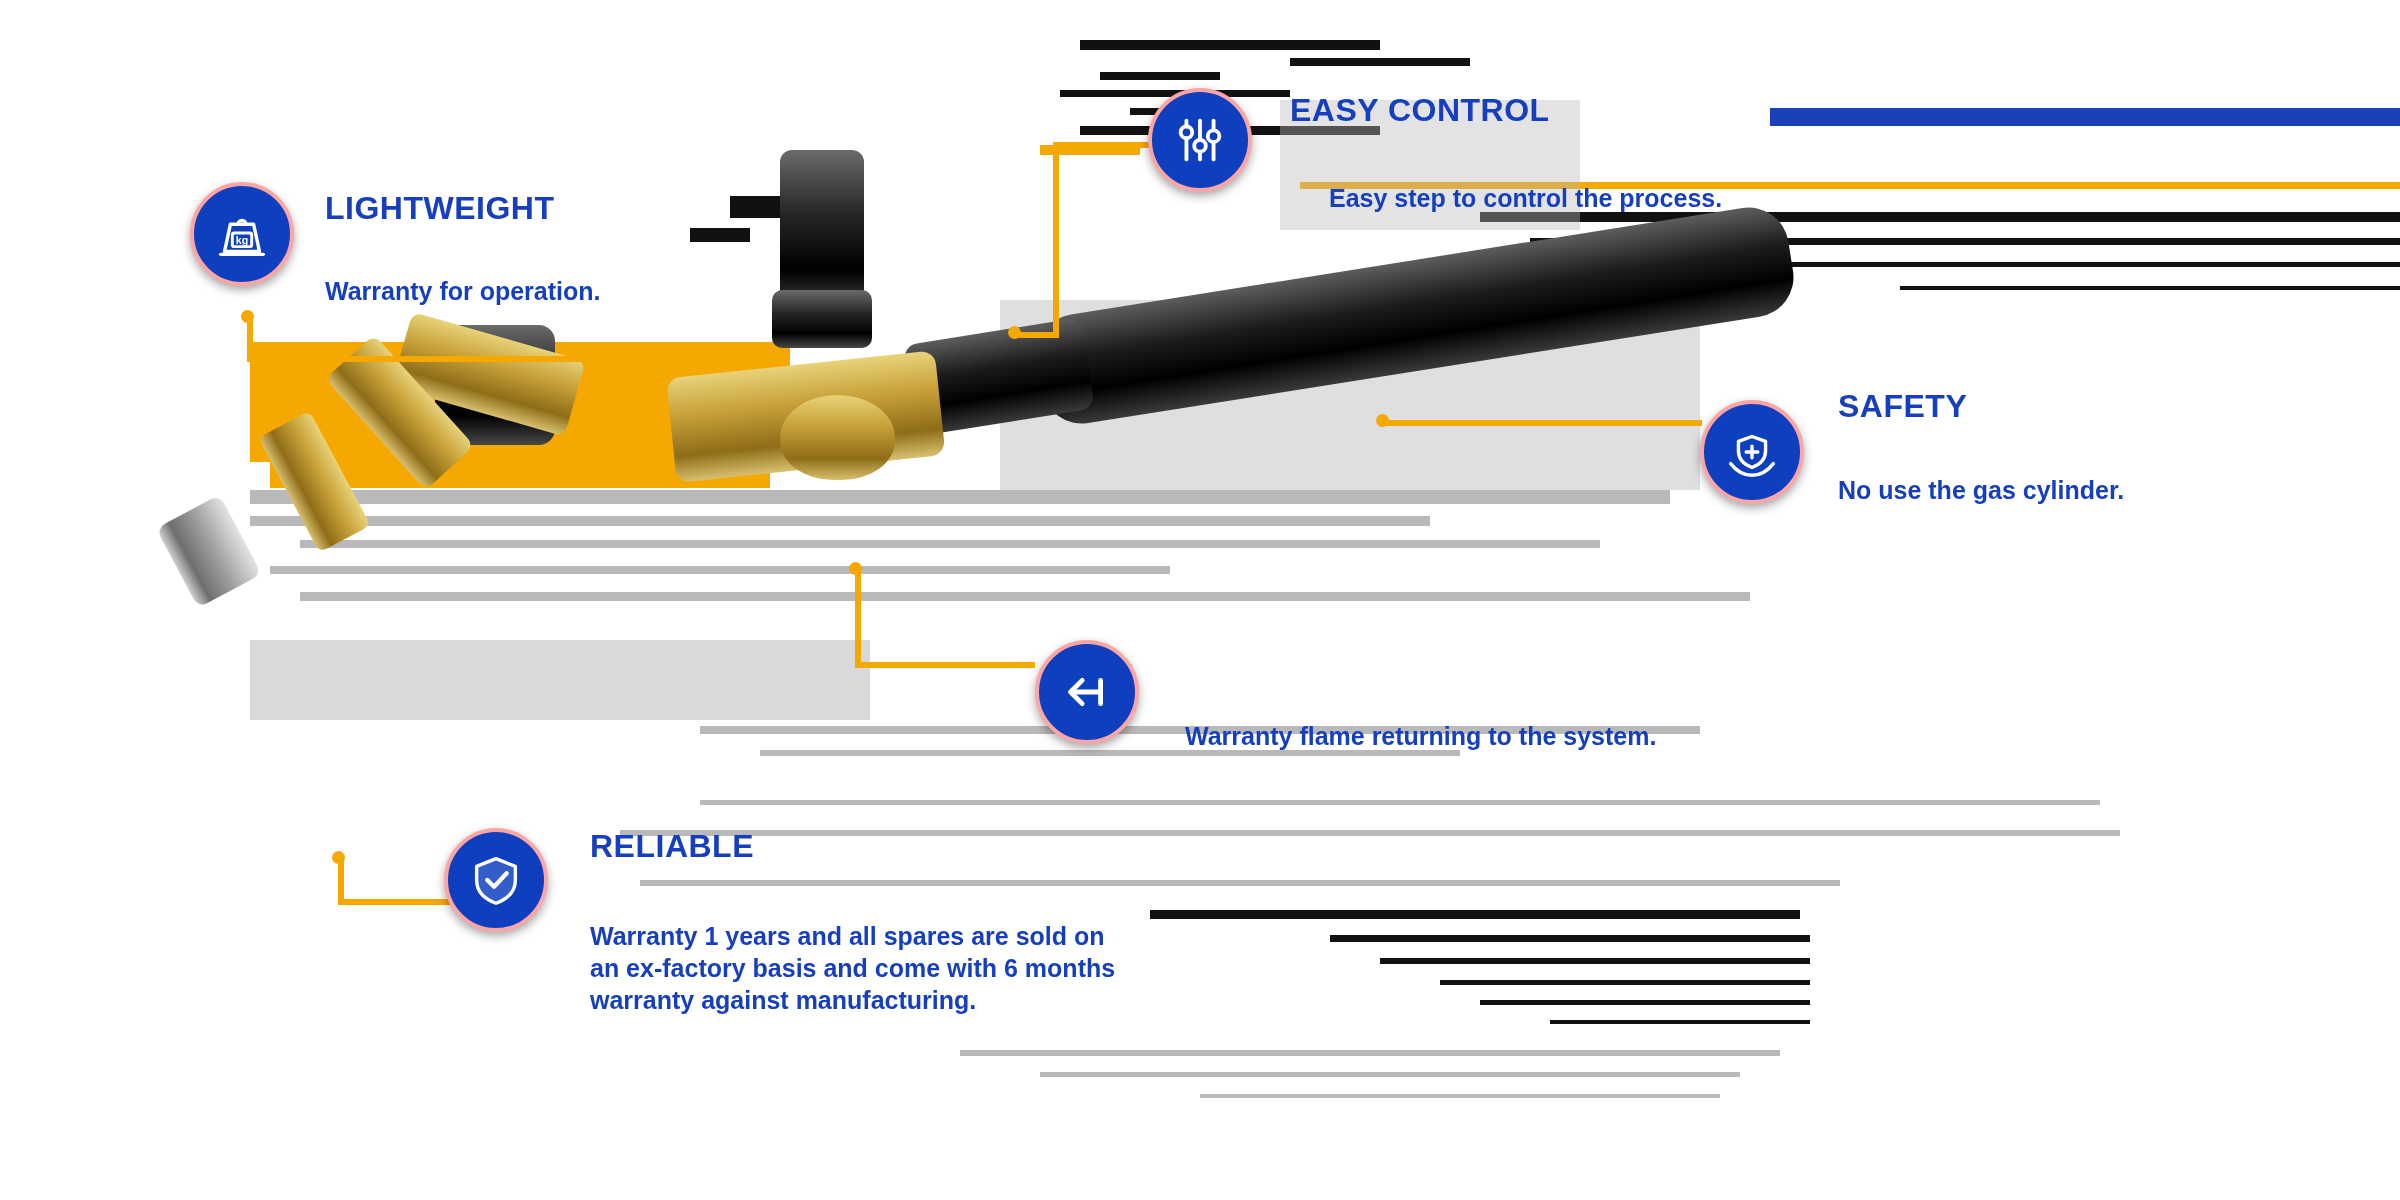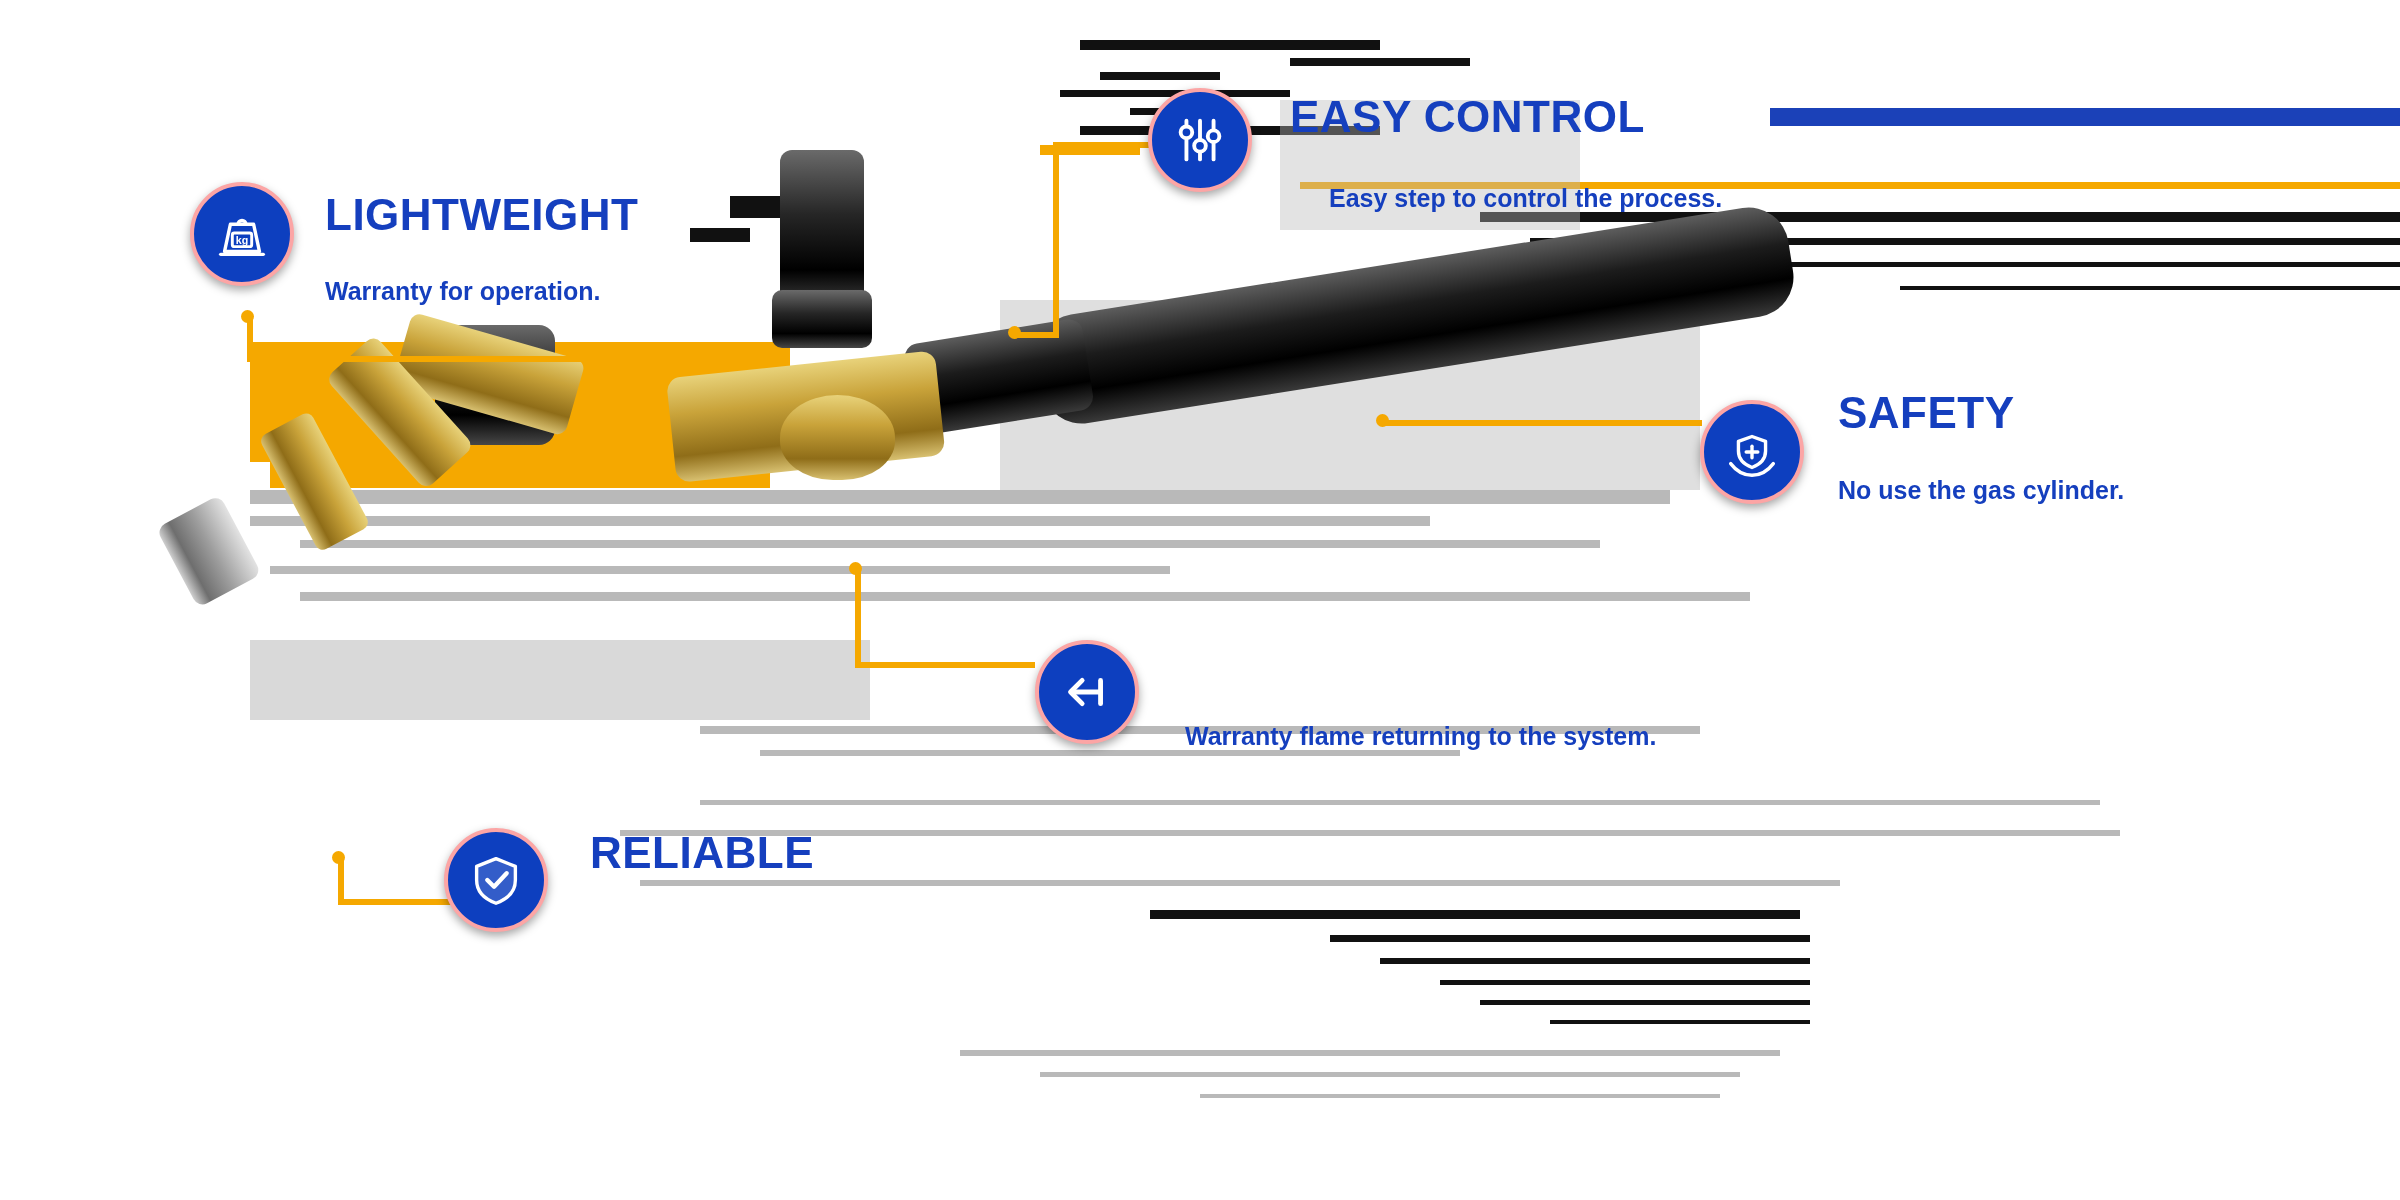--- a/index.html
+++ b/index.html
@@ -65,21 +65,21 @@
     justify-content: center;
     border: 4px solid #fca5a5;
     box-sizing: border-box;
   }
   .badge svg { display: block; }
 
   .feature-title {
     position: absolute;
     color: #153fbe;
     font-weight: bold;
-    font-size: 44px;
+    font-size: 32px;
     letter-spacing: .5px;
     white-space: nowrap;
   }
   .feature-desc {
     position: absolute;
     color: #153fbe;
     font-weight: bold;
     font-size: 25px;
     line-height: 32px;
     white-space: pre-line;
@@ -239,14 +239,17 @@
   <div class="feature-desc" style="left:1185px;top:720px;">Warranty flame returning to the system.</div>
 
   <div class="badge" style="left:444px;top:828px;">
     <svg width="62" height="62" viewBox="0 0 64 64" aria-hidden="true">
       <path d="M32 10 L52 18 v14 c0 13-9 20-20 24-11-4-20-11-20-24V18z" fill="#ffffff" opacity="0.16"></path>
       <path d="M32 10 L52 18 v14 c0 13-9 20-20 24-11-4-20-11-20-24V18z" fill="none" stroke="#ffffff" stroke-width="3.5" stroke-linejoin="round"></path>
       <polyline points="23,32 30,39 43,25" fill="none" stroke="#ffffff" stroke-width="4.5" stroke-linecap="round" stroke-linejoin="round"></polyline>
     </svg>
   </div>
   <div class="feature-title" style="left:590px;top:828px;">RELIABLE</div>
+  <div class="feature-desc" style="left:590px;top:920px;">Warranty 1 years and all spares are sold on
+an ex-factory basis and come with 6 months
+warranty against manufacturing.</div>
 
 </div>
 
 </body></html>

